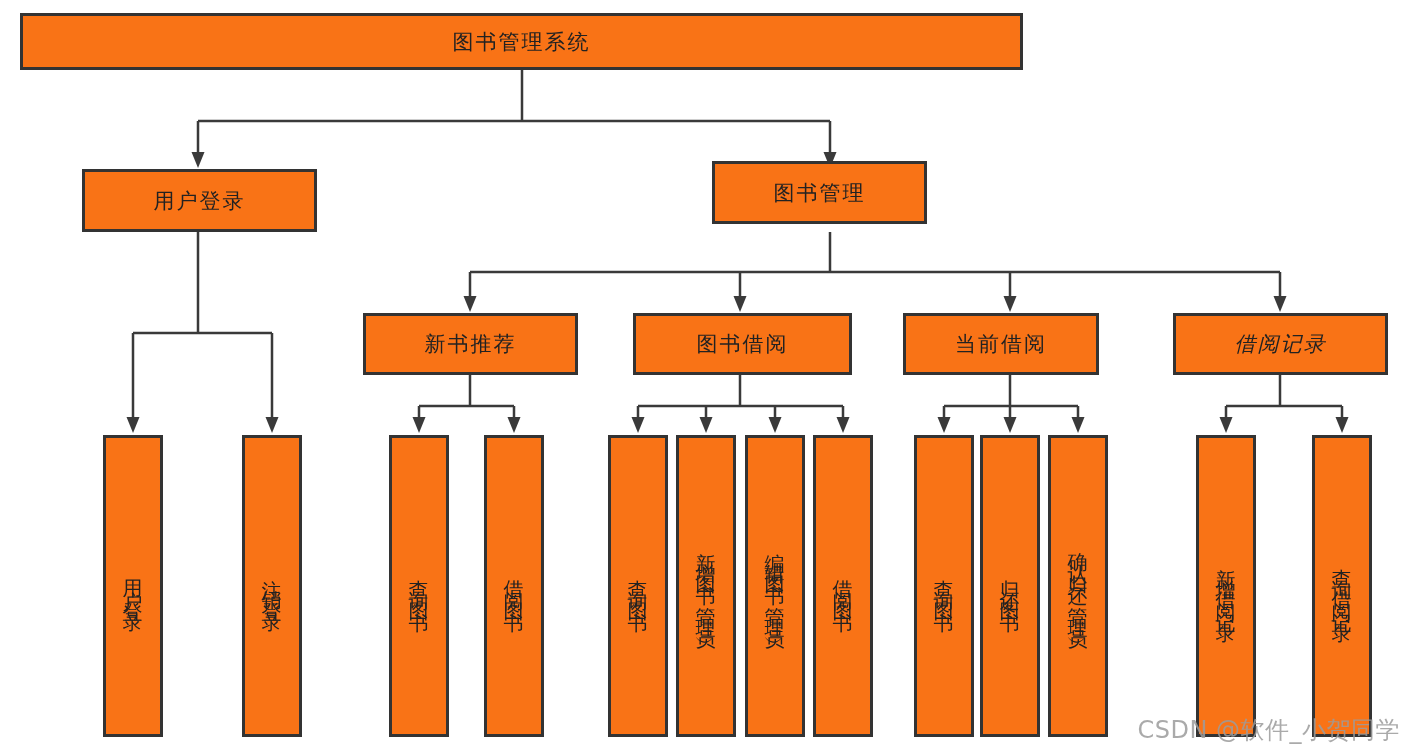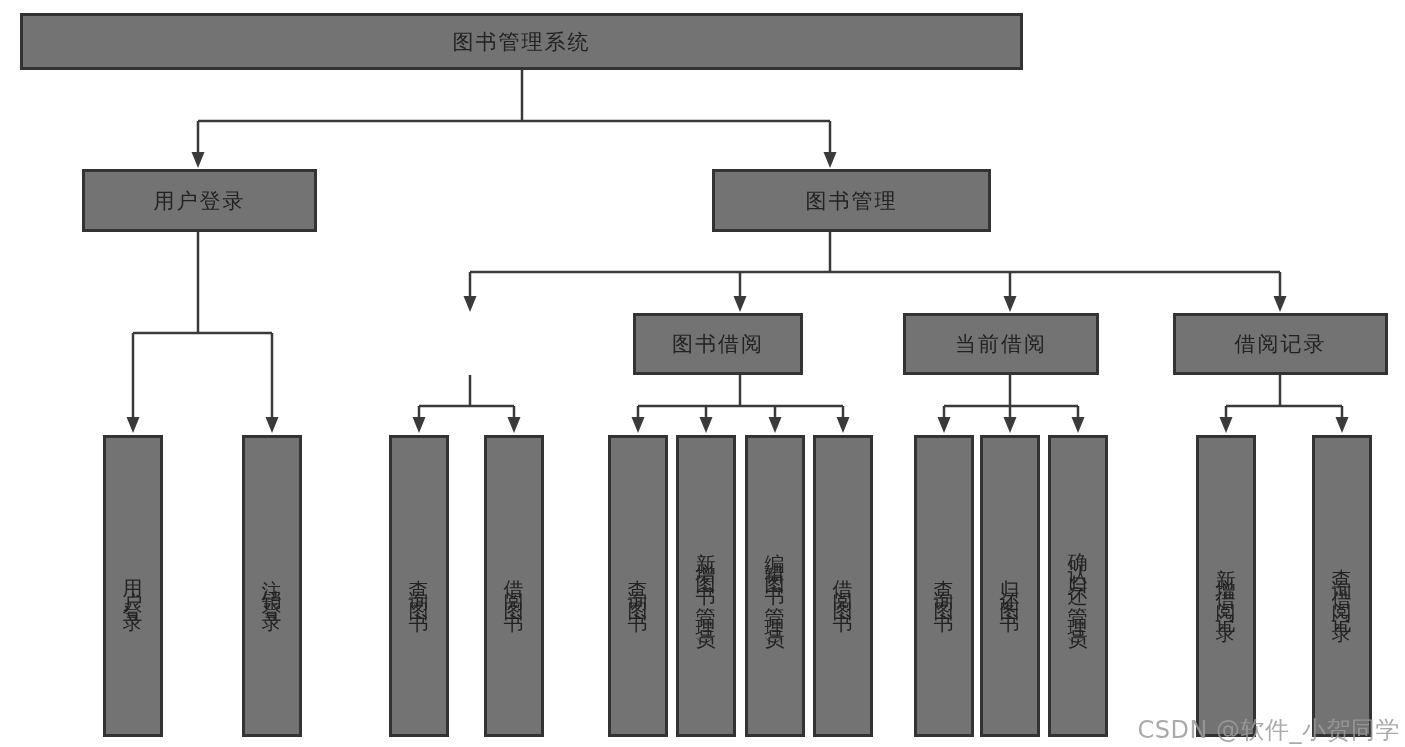--- a/index.html
+++ b/index.html
@@ -13,21 +13,21 @@
   .canvas{
     position:relative;width:1405px;height:747px;
     background:var(--background);
     overflow:hidden;
     font-family:"DejaVu Sans","Liberation Sans",sans-serif;
     color:var(--text);
   }
   .box{
     position:absolute;
     border:3px solid var(--box-border);
-    background:#737373;
+    background:#f97316;
     box-sizing:border-box;
     display:flex;align-items:center;justify-content:center;
   }
   .hbox{font-size:21px;letter-spacing:2px;}
   .vbox .vtext{
     writing-mode:vertical-rl;
     text-orientation:mixed;
     font-size:20px;
     line-height:1;
     letter-spacing:11px;
@@ -77,31 +77,34 @@
     <polygon points="1335.5,417 1348.5,417 1342,433"></polygon>
   </svg>
 
   <div class="box hbox" style="left:20px;top:13px;width:1003px;height:57px;">
     <span>图书管理系统</span>
   </div>
 
   <div class="box hbox" style="left:82px;top:169px;width:235px;height:63px;">
     <span>用户登录</span>
   </div>
-  <div class="box hbox" style="left:712px;top:169px;width:279px;height:63px;">
+  <div class="box hbox" style="left:712px;top:161px;width:215px;height:63px;">
     <span>图书管理</span>
   </div>
 
-  <div class="box hbox" style="left:633px;top:313px;width:170px;height:62px;">
+  <div class="box hbox" style="left:363px;top:313px;width:215px;height:62px;">
+    <span>新书推荐</span>
+  </div>
+  <div class="box hbox" style="left:633px;top:313px;width:219px;height:62px;">
     <span>图书借阅</span>
   </div>
   <div class="box hbox" style="left:903px;top:313px;width:196px;height:62px;">
     <span>当前借阅</span>
   </div>
-  <div class="box hbox" style="left:1173px;top:313px;width:215px;height:62px;">
+  <div class="box hbox" style="left:1173px;top:313px;width:215px;height:62px;font-style:italic;">
     <span>借阅记录</span>
   </div>
 
   <div class="box vbox" style="left:103px;top:435px;width:60px;height:302px;">
     <span class="vtext">用户登录</span>
   </div>
   <div class="box vbox" style="left:242px;top:435px;width:60px;height:302px;">
     <span class="vtext">注销登录</span>
   </div>
 

